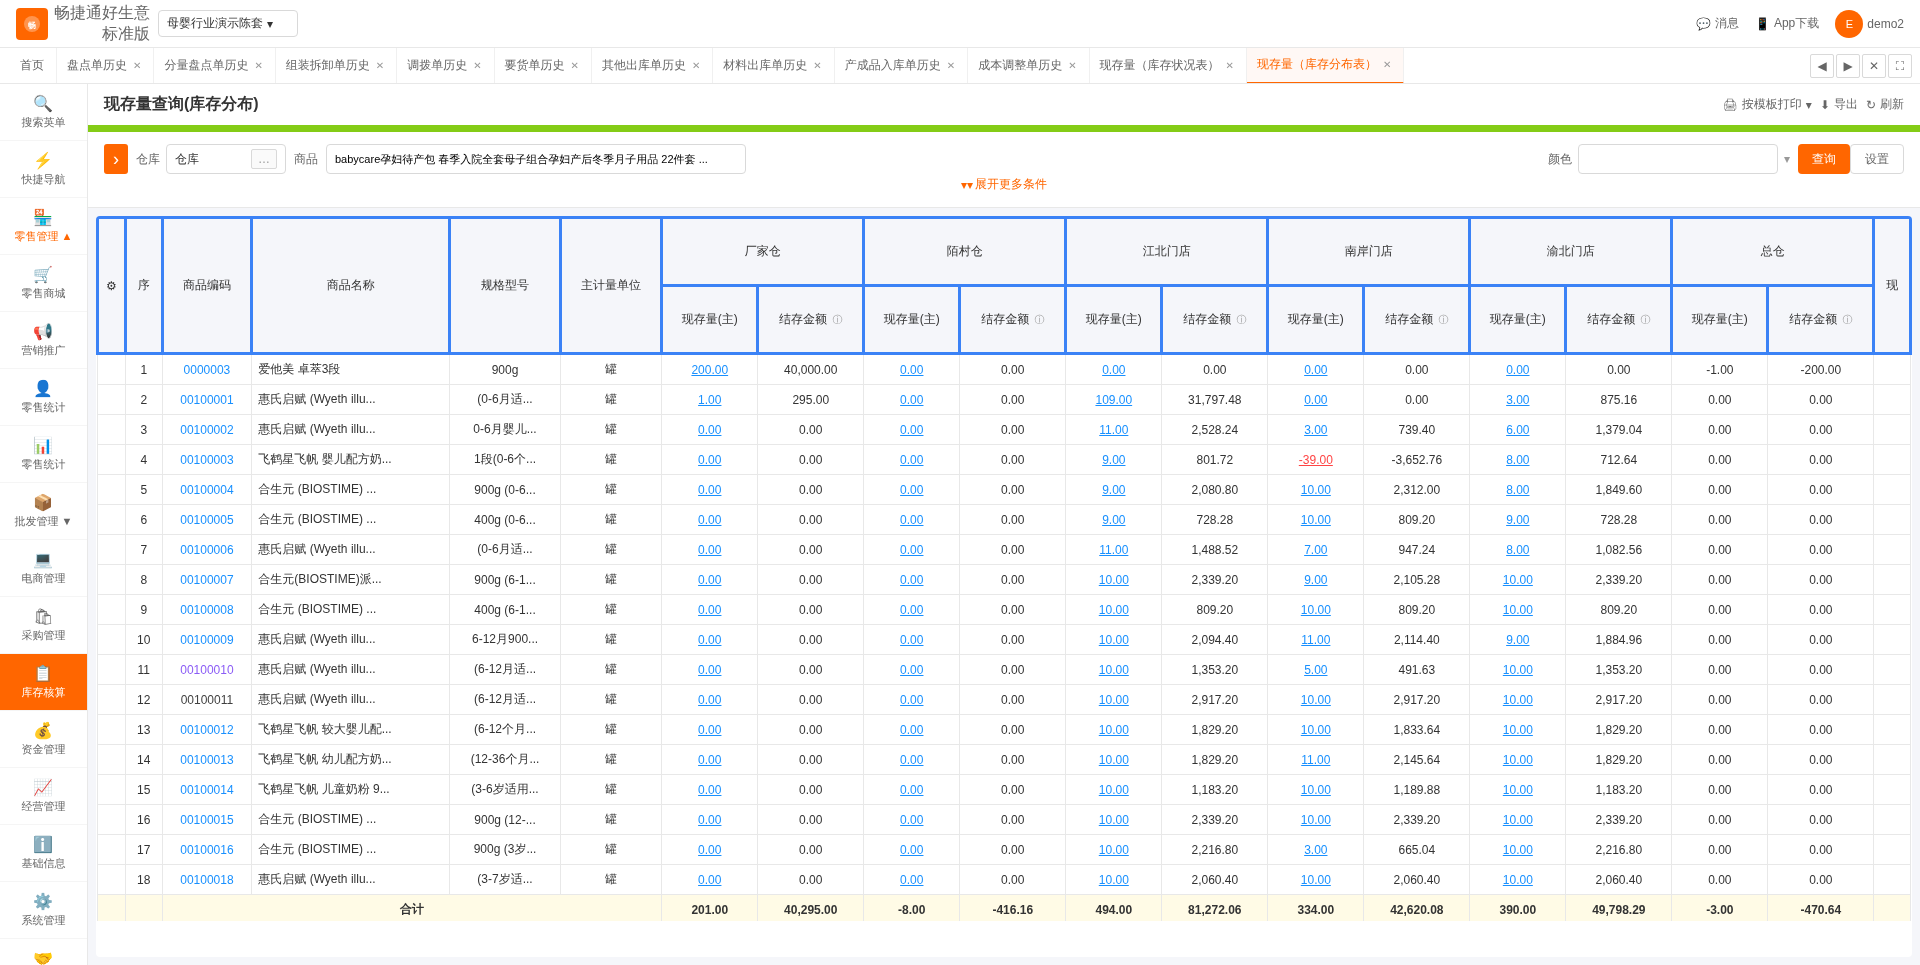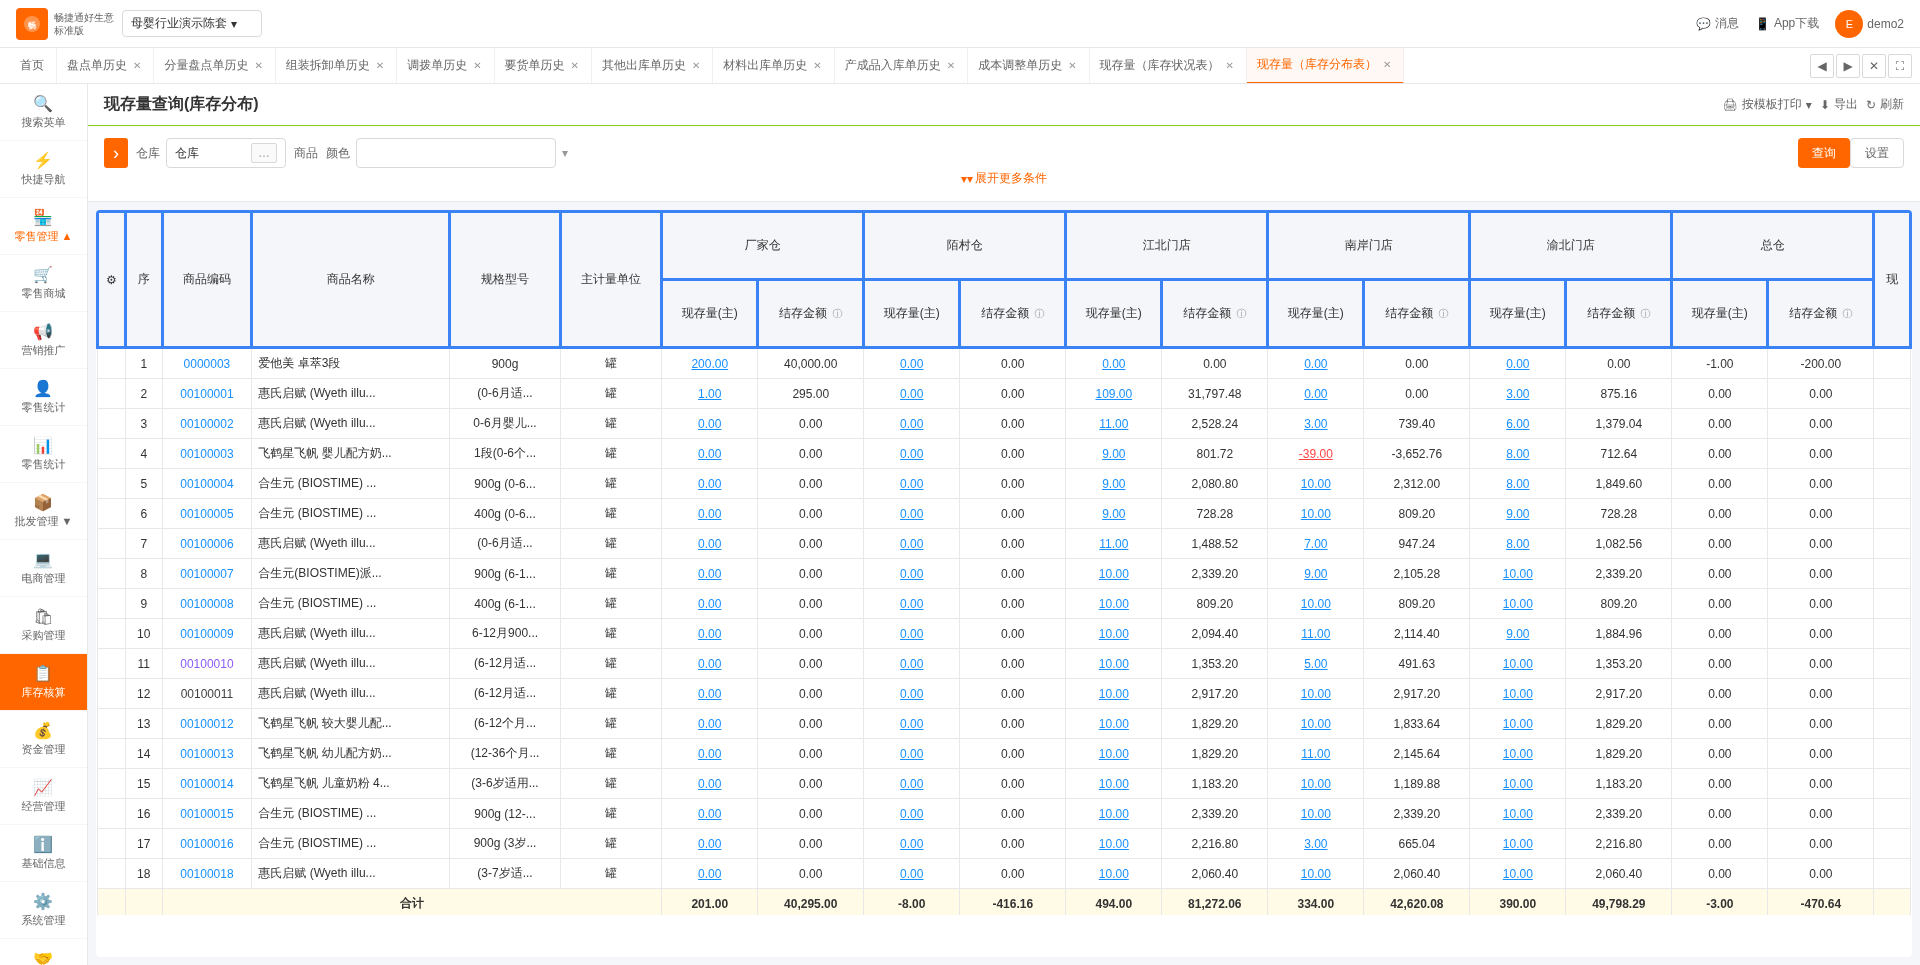--- a/index.html
+++ b/index.html
@@ -3,21 +3,21 @@
   <meta charset="utf-8">
   <style>
     * { margin: 0; padding: 0; box-sizing: border-box; }
     body { font-family: 'Microsoft YaHei', Arial, sans-serif; font-size: 12px; background: #f0f2f5; color: #333; overflow: hidden; }
     
     
     .top-bar { height: 48px; background: #fff; display: flex; align-items: center; justify-content: space-between; padding: 0 16px; border-bottom: 1px solid #e8e8e8; }
     .top-bar-left { display: flex; align-items: center; gap: 8px; }
     .logo-area { display: flex; align-items: center; gap: 6px; }
     .logo-icon { width: 32px; height: 32px; background: #ff6600; border-radius: 4px; display: flex; align-items: center; justify-content: center; color: white; font-size: 10px; font-weight: bold; }
-    .logo-text { font-size: 10px; color: #666; line-height: 1.3; }
+    .logo-text { font-size: 16px; color: #666; line-height: 1.3; text-align: right; }
     .store-selector { display: flex; align-items: center; gap: 4px; border: 1px solid #d9d9d9; border-radius: 4px; padding: 4px 8px; cursor: pointer; font-size: 12px; color: #333; min-width: 140px; }
     .top-bar-right { display: flex; align-items: center; gap: 16px; }
     .top-bar-btn { display: flex; align-items: center; gap: 4px; cursor: pointer; color: #666; font-size: 12px; }
     .user-avatar { width: 28px; height: 28px; border-radius: 50%; background: #ff6600; display: flex; align-items: center; justify-content: center; color: white; font-size: 11px; }
     
     
     .nav-tabs { height: 36px; background: #fff; display: flex; align-items: center; border-bottom: 1px solid #e8e8e8; padding: 0 8px; overflow: hidden; }
     .nav-tab { display: flex; align-items: center; height: 36px; padding: 0 10px; cursor: pointer; font-size: 12px; color: #666; border-right: 1px solid #f0f0f0; white-space: nowrap; gap: 4px; flex-shrink: 0; }
     .nav-tab.active { color: #ff6600; background: #fff8f5; border-bottom: 2px solid #ff6600; }
     .nav-tab .close-x { color: #999; font-size: 10px; padding: 2px; border-radius: 2px; }
@@ -33,21 +33,21 @@
     
     .sidebar { width: 88px; background: #fff; border-right: 1px solid #e8e8e8; display: flex; flex-direction: column; overflow-y: auto; flex-shrink: 0; }
     .sidebar-item { padding: 10px 4px; text-align: center; cursor: pointer; color: #666; font-size: 11px; border-bottom: 1px solid #f5f5f5; }
     .sidebar-item.active { color: #fff; background: #ff6600; }
     .sidebar-item .icon { font-size: 16px; display: block; margin-bottom: 2px; }
     
     
     .main-content { flex: 1; display: flex; flex-direction: column; overflow: hidden; background: #f5f6fa; }
     
     
-    .page-header { background: #fff; padding: 10px 16px; border-bottom: 1px solid #84cc16; display: flex; align-items: center; justify-content: space-between; }
+    .page-header { background: #fff; padding: 10px 16px; border-bottom: 7px solid #84cc16; display: flex; align-items: center; justify-content: space-between; }
     .page-title { font-size: 16px; font-weight: bold; color: #333; }
     .page-actions { display: flex; gap: 8px; align-items: center; }
     .action-btn { display: flex; align-items: center; gap: 4px; font-size: 12px; color: #666; cursor: pointer; }
     
     
     .search-bar { background: #fff; padding: 12px 16px; border-bottom: 1px solid #e8e8e8; }
     .search-row { display: flex; align-items: center; gap: 8px; flex-wrap: wrap; }
     .search-field { display: flex; align-items: center; gap: 6px; }
     .search-label { color: #666; font-size: 12px; white-space: nowrap; }
     .search-input { border: 1px solid #d9d9d9; border-radius: 4px; padding: 4px 8px; font-size: 12px; height: 30px; min-width: 80px; }
@@ -238,20 +238,23 @@
         <div class="search-field">
           <span class="search-label">仓库</span>
           <div class="warehouse-input">
             <span>仓库</span>
             <span class="ellipsis-btn">…</span>
           </div>
         </div>
         <div class="search-field">
           <span class="search-label">商品</span>
 
+        </div>
+        <div style="flex:1;display:flex;align-items:center;">
+          <input class="search-input" style="width: 420px; font-size: 11px;" value="babycare孕妇待产包 春季入院全套母子组合孕妇产后冬季月子用品 22件套 ..." readonly="">
         </div>
         <div class="search-field">
           <span class="search-label">颜色</span>
           <input class="search-input search-input-color" style="">
           <span style="color:#999;">▾</span>
         </div>
         <div style="margin-left:auto;display:flex;gap:0;">
           <button class="btn-orange">查询</button>
           <button class="btn-white">设置</button>
         </div>
@@ -590,21 +593,21 @@
     <td><span class="link-num">10.00</span></td>
     <td>1,829.20</td>
     <td class="">0.00</td>
     <td class="">0.00</td>
     <td></td>
   </tr>
               <tr>
     <td></td>
     <td>15</td>
     <td style="color:#1890ff;cursor:pointer;">00100014</td>
-    <td class="text-left">飞鹤星飞帆 儿童奶粉 4...</td>
+    <td class="text-left">飞鹤星飞帆 儿童奶粉 9...</td>
     <td>(3-6岁适用...</td>
     <td>罐</td>
     <td><span class="link-num">0.00</span></td>
     <td>0.00</td>
     <td><span class="link-num">0.00</span></td>
     <td>0.00</td>
     <td><span class="link-num">10.00</span></td>
     <td>1,183.20</td>
     <td class=""><span class="link-num" style="color:#1890ff">10.00</span></td>
     <td class="">1,189.88</td>

